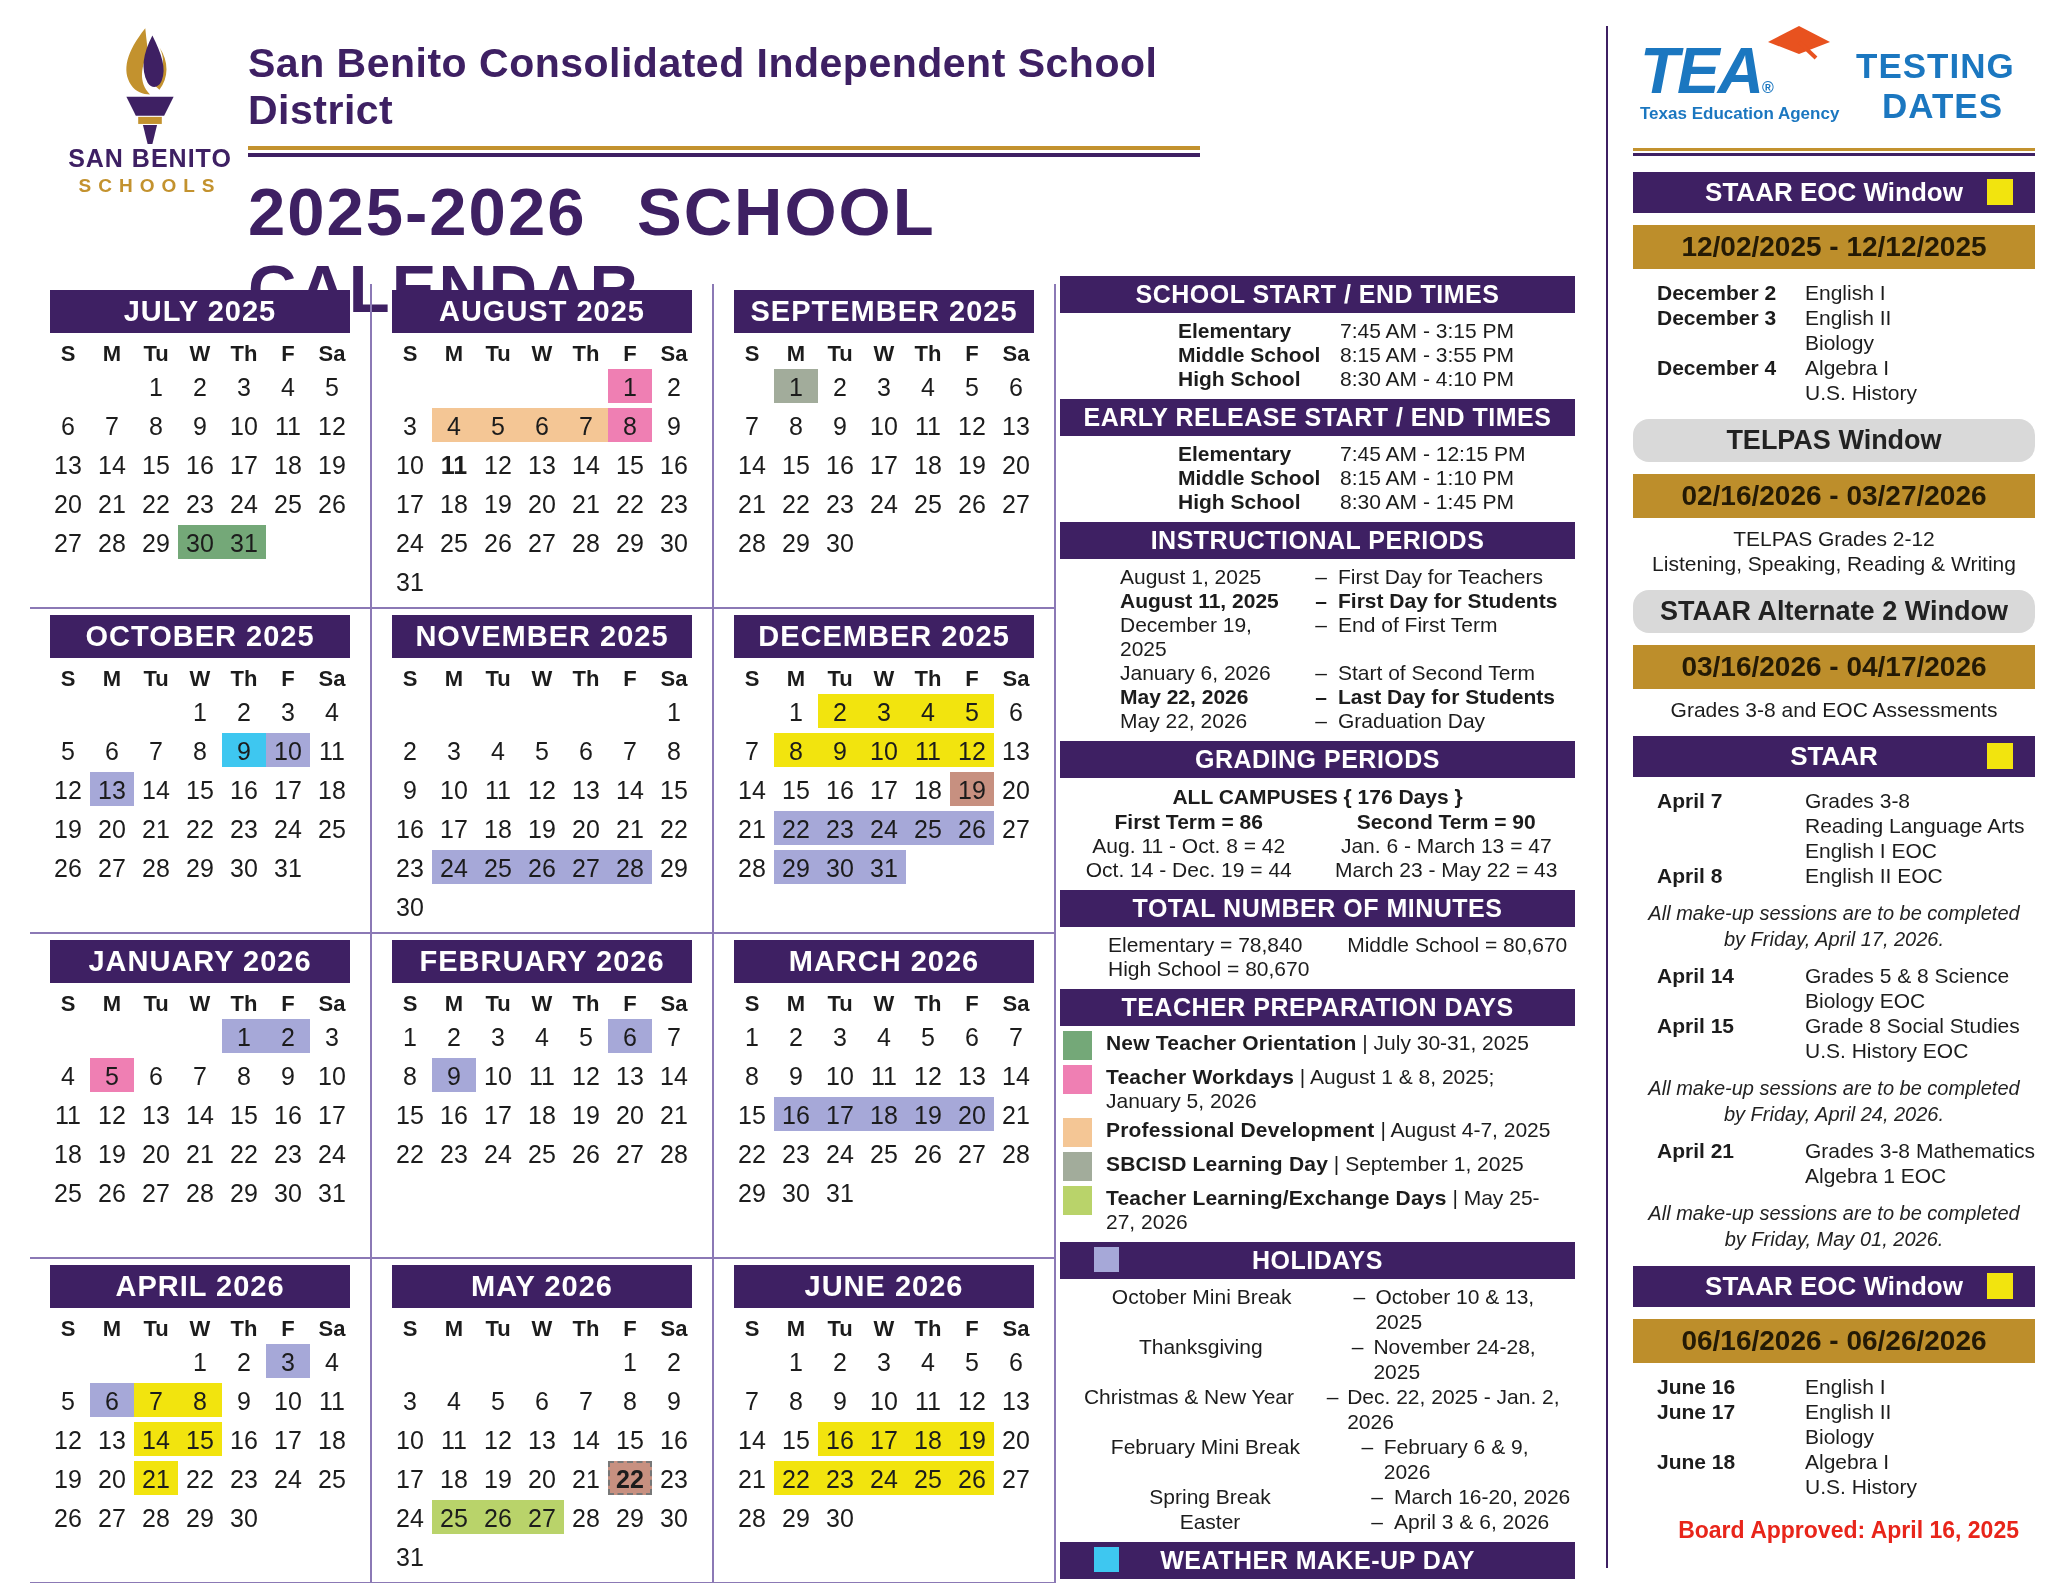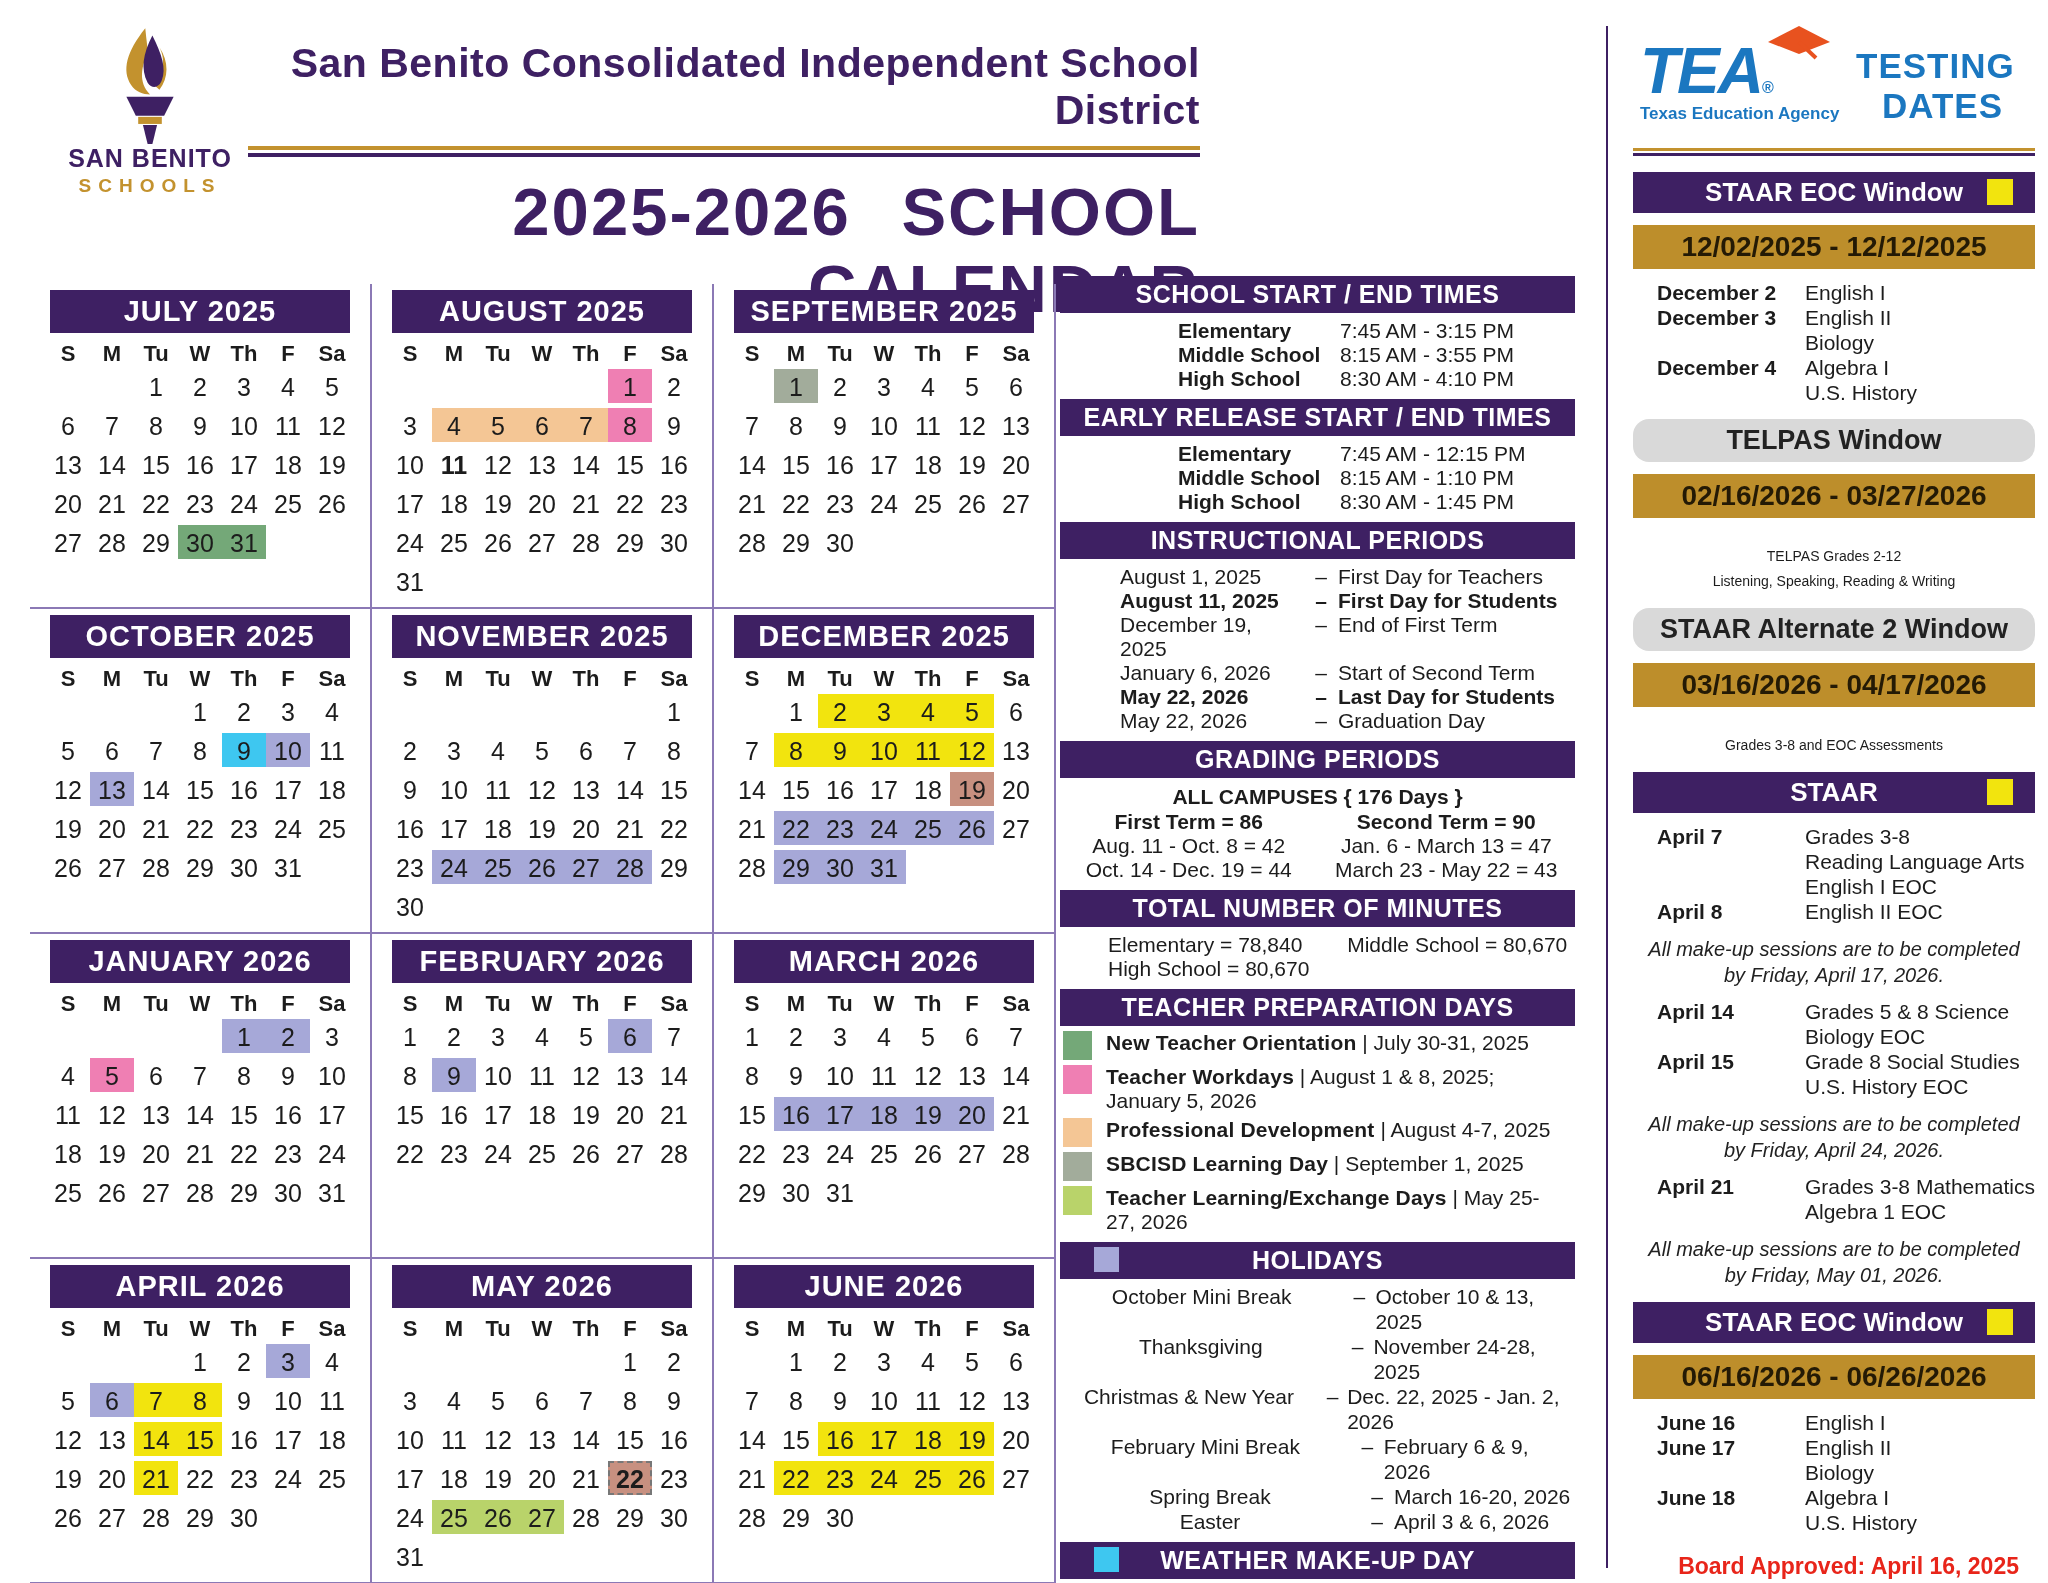--- a/index.html
+++ b/index.html
@@ -3,21 +3,21 @@
 <meta charset="utf-8">
 <style>
   * { margin:0; padding:0; box-sizing:border-box; }
   body { font-family:"Liberation Sans", sans-serif; background:#fff; color:#1c1c1c; }
   .page { position:relative; width:2048px; height:1583px; background:#fff; overflow:hidden; }
 
   
   .logo { position:absolute; left:55px; top:26px; width:190px; height:205px; text-align:center; }
   .logo-line1 { font-size:25px; font-weight:bold; color:#3e2063; letter-spacing:1px; margin-top:-4px; }
   .logo-line2 { font-size:19px; font-weight:bold; color:#c3922e; letter-spacing:7px; margin-top:2px; }
-  .title-block { position:absolute; left:248px; top:40px; width:952px; text-align:right; }
+  .title-block { position:absolute; left:248px; top:40px; width:952px; text-align:left; }
   .district { font-size:41px; font-weight:bold; color:#3e2063; letter-spacing:0.5px; }
   .rule { margin-top:12px; }
   .rule .g { height:4px; background:#c3922e; }
   .rule .p { height:4px; background:#3e2063; margin-top:3px; }
   .cal-title { margin-top:16px; font-size:67px; font-weight:bold; color:#3e2063; word-spacing:30px; letter-spacing:2px; }
 
   
   .tea { position:absolute; left:1640px; top:34px; width:400px; display:flex; }
   .tea-logo { position:relative; width:216px; }
   .tea-word { font-size:64px; font-weight:900; color:#1b77c0; letter-spacing:-2px; font-style:italic; }
@@ -80,21 +80,21 @@
           padding:5px 0; margin-top:14px; position:relative; }
   .tbar .ysw { position:absolute; right:22px; top:7px; width:26px; height:26px; background:#f2e40e; }
   .tgold { background:#bd8e2b; font-weight:bold; font-size:28px; text-align:center; padding:6px 0;
            margin-top:12px; color:#241a05; }
   .tgray { background:#d9d9d9; font-weight:bold; font-size:27px; text-align:center; padding:6px 0;
            margin-top:14px; color:#222;border-radius:16px; }
   .tsched { margin-top:11px; }
   .tsrow { display:flex; font-size:21px; line-height:25px; }
   .tsrow .tdate { flex:0 0 172px; padding-left:24px; font-weight:bold; }
   .tsubs { flex:1; }
-  .tnote { text-align:center; font-size:14px; line-height:25px; margin-top:26px; }
+  .tnote { text-align:center; font-size:21px; line-height:25px; margin-top:8px; }
   .titalic { text-align:center; font-style:italic; font-size:20px; line-height:26px; margin-top:12px; color:#222; }
   .tboard { color:#e8251a; font-weight:bold; font-size:23px; text-align:right; padding-right:16px; margin-top:18px; }
 </style>
 </head>
 <body>
 
 <div class="page">
 
   <div class="logo">
     <svg width="120" height="118" viewBox="0 0 100 100">

